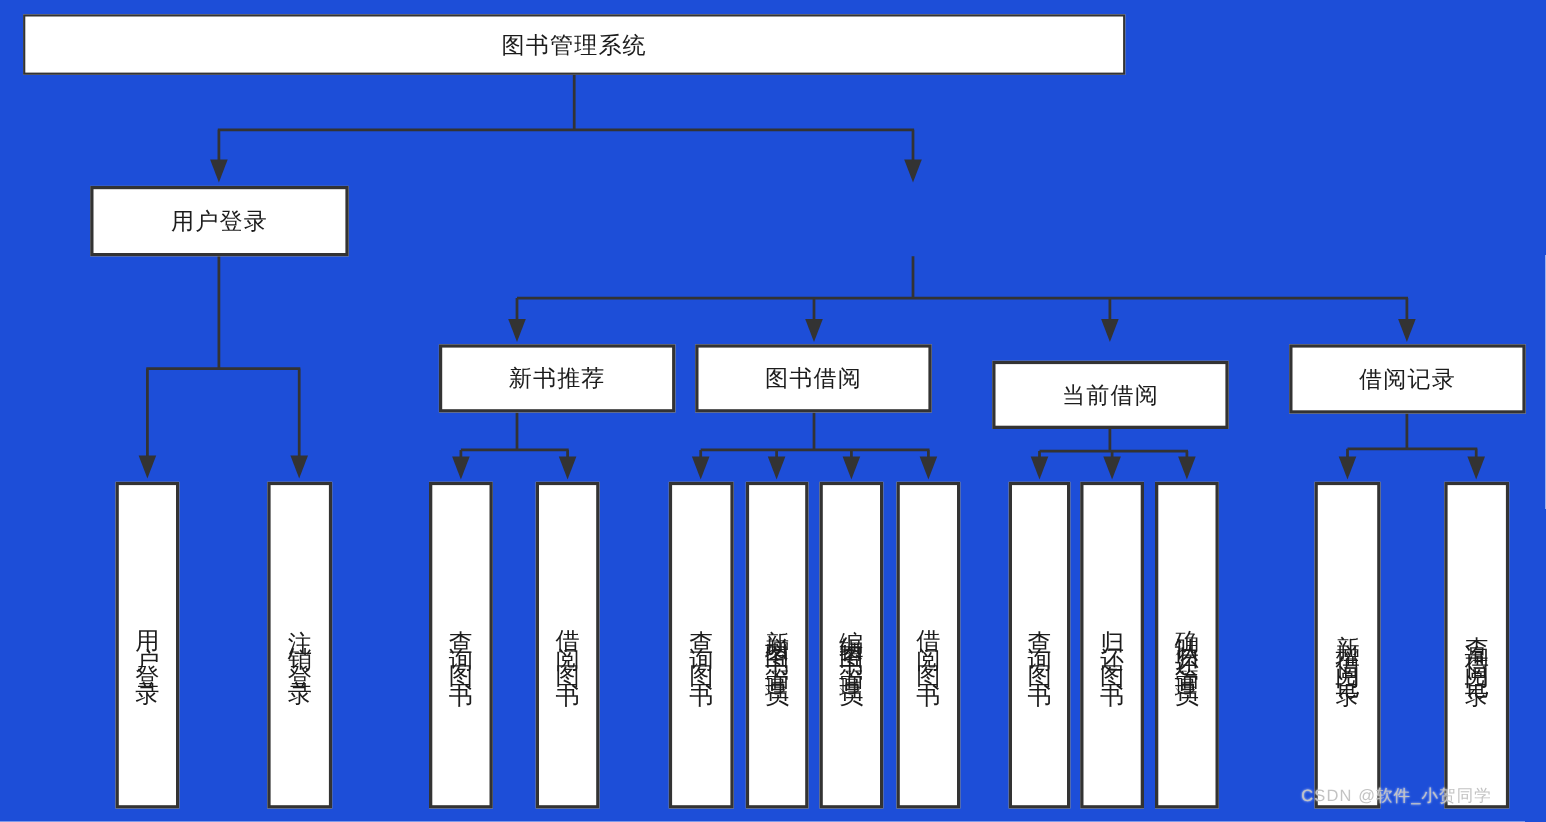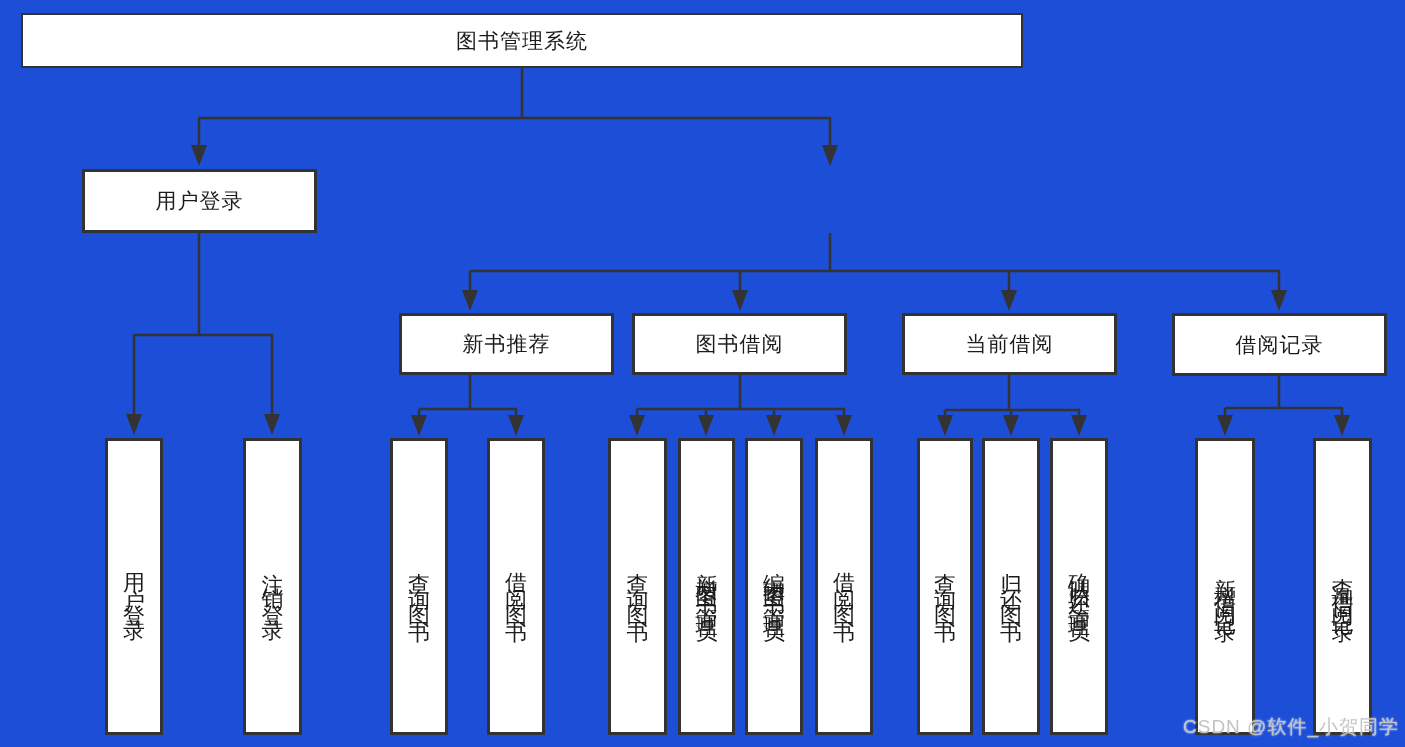--- a/index.html
+++ b/index.html
@@ -23,21 +23,21 @@
   }
   .leaf span{
     writing-mode:vertical-rl;text-orientation:mixed;
     font-size:22px;letter-spacing:16px;color:#1c1c1c;line-height:1;
     white-space:nowrap;
   }
   .leaf.mid span{letter-spacing:9px;}
   .leaf.long span{letter-spacing:7px;}
   .watermark{
     position:absolute;left:1183px;top:714px;
-    font-size:19px;color:#c3c3c3;letter-spacing:1px;white-space:nowrap;
+    font-size:15px;color:#c3c3c3;letter-spacing:1px;white-space:nowrap;
     text-shadow:0 0 2px #ffffff;
   }
 </style>
 </head>
 <body>
 
 <div class="canvas">
 
   <svg class="edges" width="1405" height="747" viewBox="0 0 1405 747">
 
@@ -79,21 +79,21 @@
       <polygon points="1334,415 1350,415 1342,436"></polygon>
     </g>
   </svg>
 
   <div class="node root" style="left:21px;top:13px;width:1002px;height:55px;">图书管理系统</div>
 
   <div class="node" style="left:82px;top:169px;width:235px;height:64px;">用户登录</div>
 
   <div class="node" style="left:363px;top:313px;width:215px;height:62px;margin-left:36px;">新书推荐</div>
   <div class="node" style="left:632px;top:313px;width:215px;height:62px;">图书借阅</div>
-  <div class="node" style="left:902px;top:313px;width:215px;height:62px;">当前借阅</div>
+  <div class="node" style="left:902px;top:328px;width:215px;height:62px;">当前借阅</div>
   <div class="node" style="left:1172px;top:313px;width:215px;height:63px;">借阅记录</div>
 
   <div class="leaf" style="left:105px;width:58px;">
     <span>用户登录</span>
   </div>
   <div class="leaf" style="left:243px;width:59px;">
     <span>注销登录</span>
   </div>
 
   <div class="leaf" style="left:390px;width:58px;">

